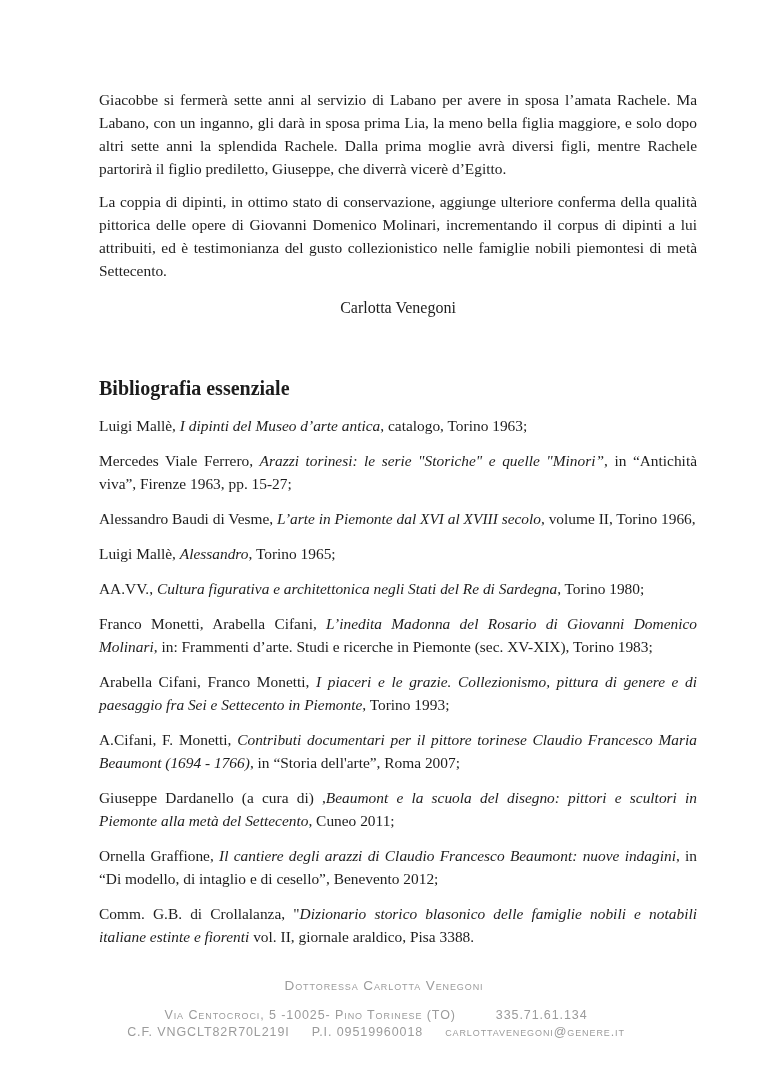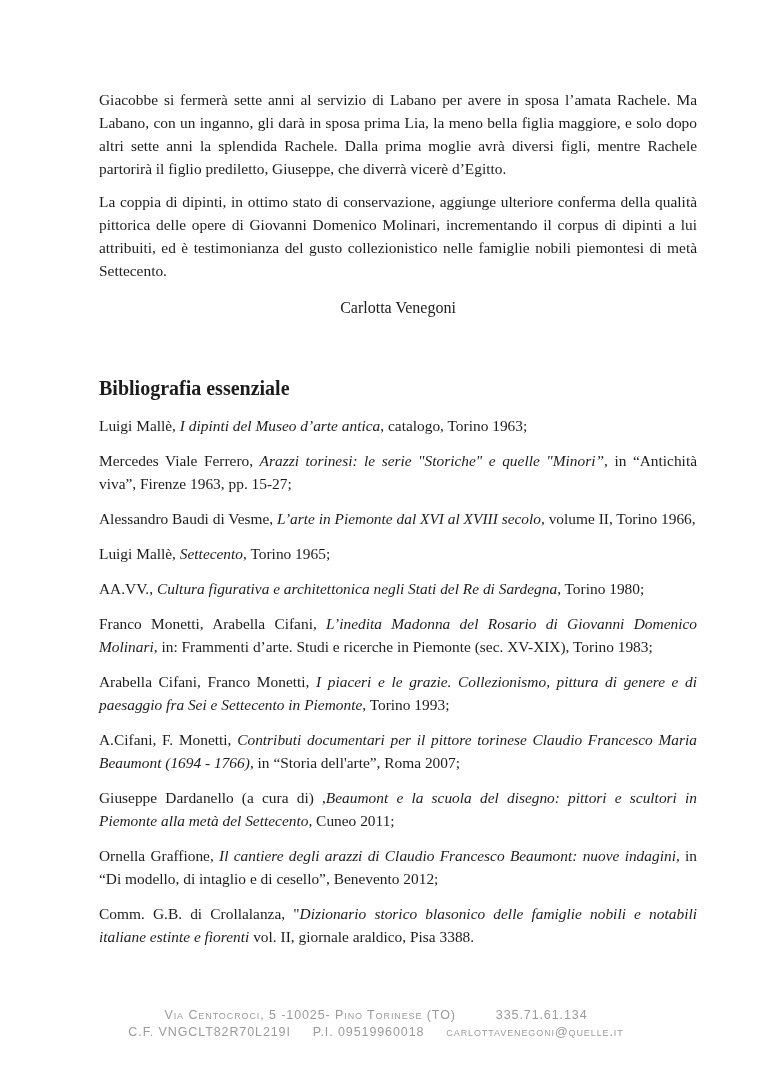--- a/index.html
+++ b/index.html
@@ -77,32 +77,33 @@
   <p class="body-paragraph">La coppia di dipinti, in ottimo stato di conservazione, aggiunge ulteriore conferma della qualità pittorica delle opere di Giovanni Domenico Molinari, incrementando il corpus di dipinti a lui attribuiti, ed è testimonianza del gusto collezionistico nelle famiglie nobili piemontesi di metà Settecento.</p>
 
   <p class="signature-line">Carlotta Venegoni</p>
 
   <p class="bib-heading">Bibliografia essenziale</p>
 
   <div>
       <p class="bib-entry"><span>Luigi Mallè, </span><em>I dipinti del Museo d’arte antica</em><span>, catalogo, Torino 1963;</span></p>
       <p class="bib-entry"><span>Mercedes Viale Ferrero, </span><em>Arazzi torinesi: le serie "Storiche" e quelle "Minori”</em><span>, in “Antichità viva”, Firenze 1963, pp.  15-27;</span></p>
       <p class="bib-entry"><span>Alessandro Baudi di Vesme, </span><em>L’arte in Piemonte dal XVI al XVIII secolo</em><span>, volume II, Torino 1966,</span></p>
-      <p class="bib-entry"><span>Luigi Mallè, </span><em>Settecento</em><span>, Torino 1965;</span></p>
+      <p class="bib-entry"><span>Luigi Mallè, </span><em>Alessandro</em><span>, Torino 1965;</span></p>
       <p class="bib-entry"><span>AA.VV., </span><em>Cultura figurativa e architettonica negli Stati del Re di Sardegna</em><span>, Torino 1980;</span></p>
       <p class="bib-entry"><span>Franco Monetti, Arabella Cifani, </span><em>L’inedita Madonna del Rosario di Giovanni Domenico Molinari</em><span>, in: Frammenti d’arte. Studi e ricerche in Piemonte (sec. XV-XIX), Torino 1983;</span></p>
       <p class="bib-entry"><span>Arabella Cifani, Franco Monetti, </span><em>I piaceri e le grazie. Collezionismo, pittura di genere e di paesaggio fra Sei e Settecento in Piemonte</em><span>, Torino 1993;</span></p>
       <p class="bib-entry"><span>A.Cifani, F. Monetti, </span><em>Contributi documentari per il pittore torinese Claudio Francesco Maria Beaumont (1694 - 1766)</em><span>, in “Storia dell'arte”, Roma 2007;</span></p>
       <p class="bib-entry"><span>Giuseppe Dardanello (a cura di) ,</span><em>Beaumont e la scuola del disegno: pittori e scultori in Piemonte alla metà del Settecento</em><span>, Cuneo 2011;</span></p>
       <p class="bib-entry"><span>Ornella Graffione, </span><em>Il cantiere degli arazzi di Claudio Francesco Beaumont: nuove indagini</em><span>, in “Di modello, di intaglio e di cesello”, Benevento 2012;</span></p>
       <p class="bib-entry"><span>Comm. G.B. di Crollalanza, "</span><em>Dizionario storico blasonico delle famiglie nobili e notabili italiane estinte e fiorenti</em><span> vol. II, giornale araldico, Pisa 3388.</span></p>
     </div>
 
   <div class="footer">
+    <p class="footer-name">Dottoressa Carlotta Venegoni</p>
     <p class="footer-line">
       <span>Via Centocroci, 5 -10025- Pino Torinese (TO)</span><span class="gap-wide"></span><span>335.71.61.134</span>
     </p>
     <p class="footer-line">
-      <span>C.F. VNGCLT82R70L219I</span><span class="gap-mid"></span><span>P.I. 09519960018</span><span class="gap-mid"></span><span>carlottavenegoni@quelle.it</span>
+      <span>C.F. VNGCLT82R70L219I</span><span class="gap-mid"></span><span>P.I. 09519960018</span><span class="gap-mid"></span><span>carlottavenegoni@genere.it</span>
     </p>
   </div>
 
 </div>
 
 </body></html>

